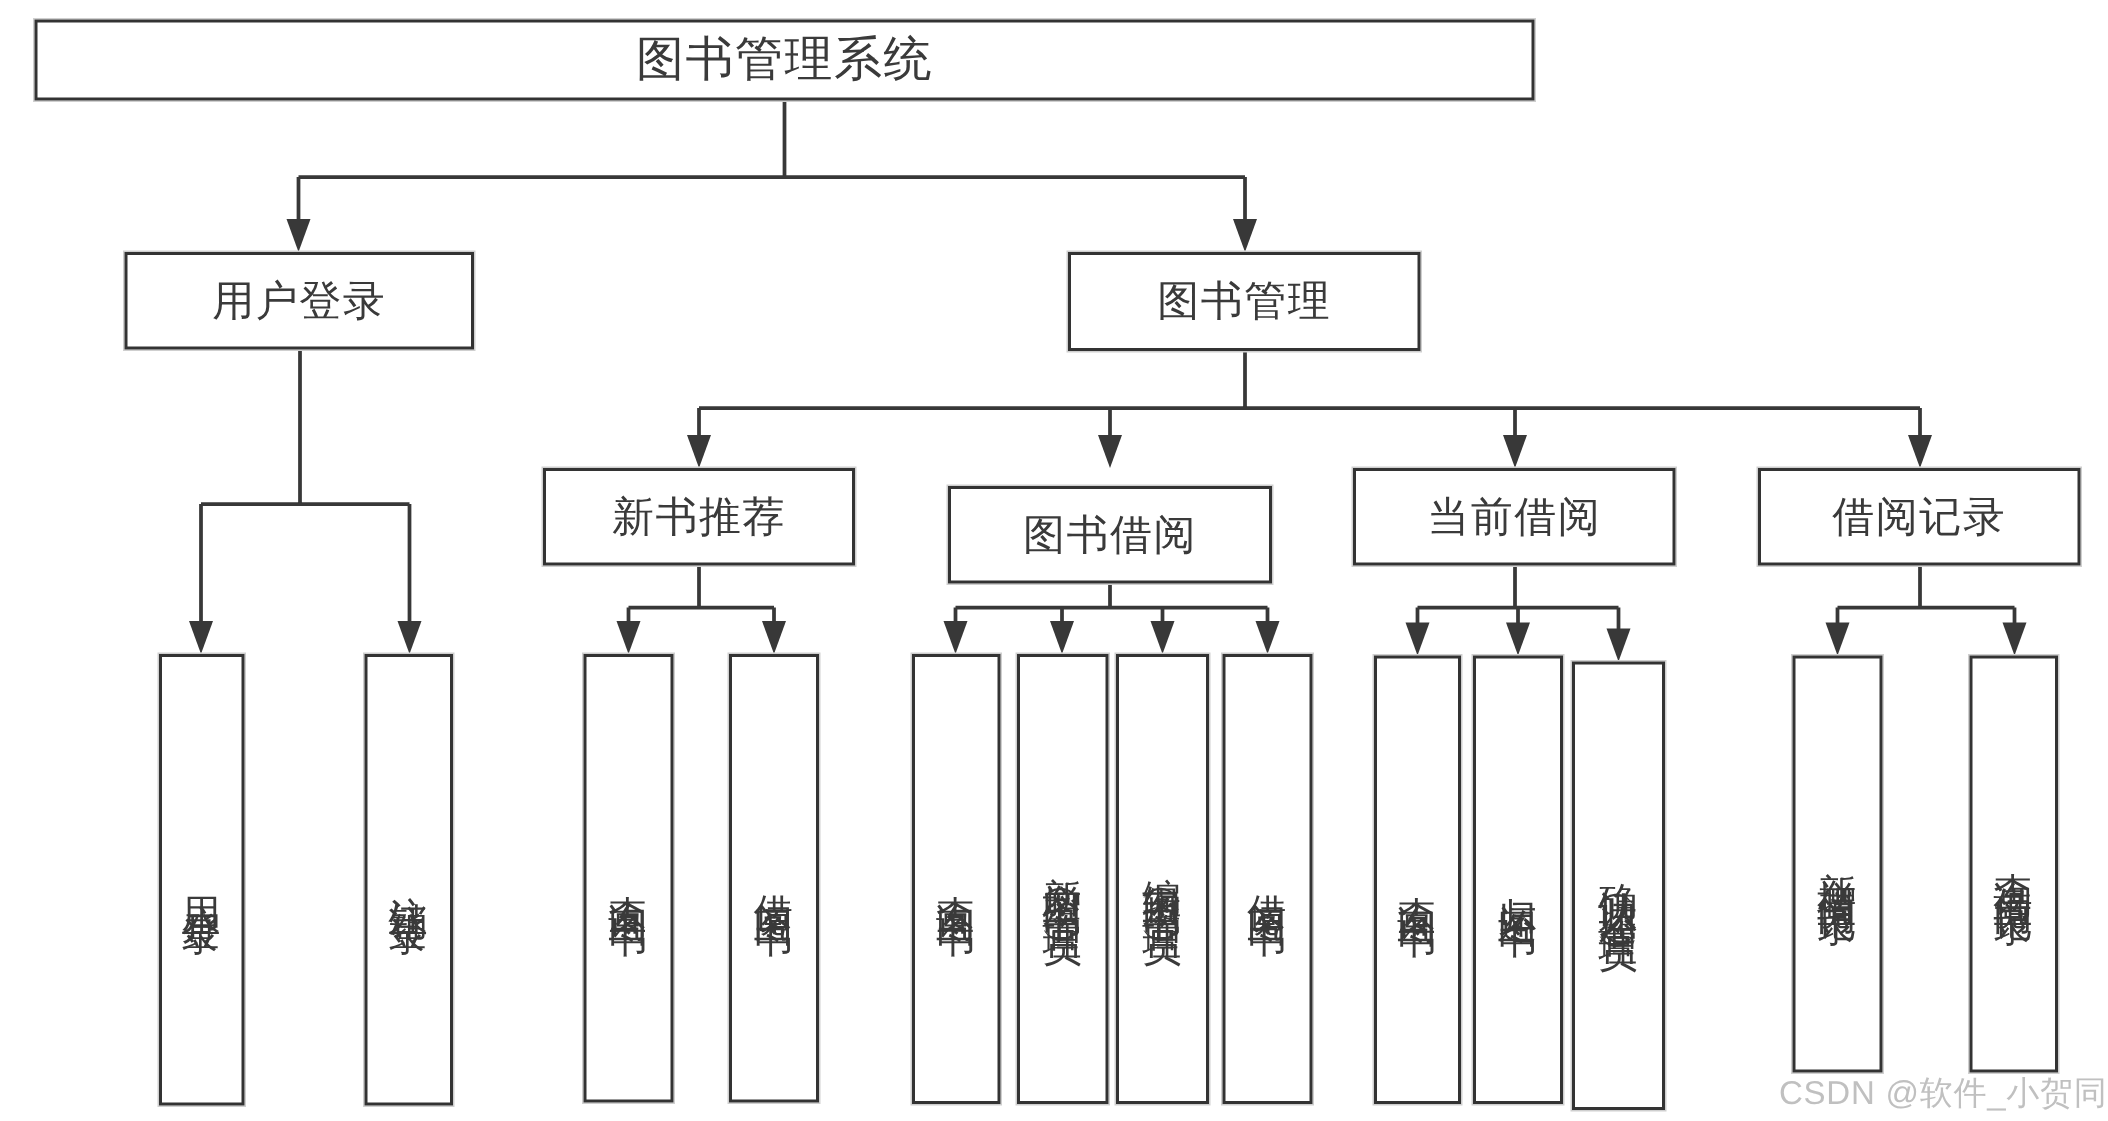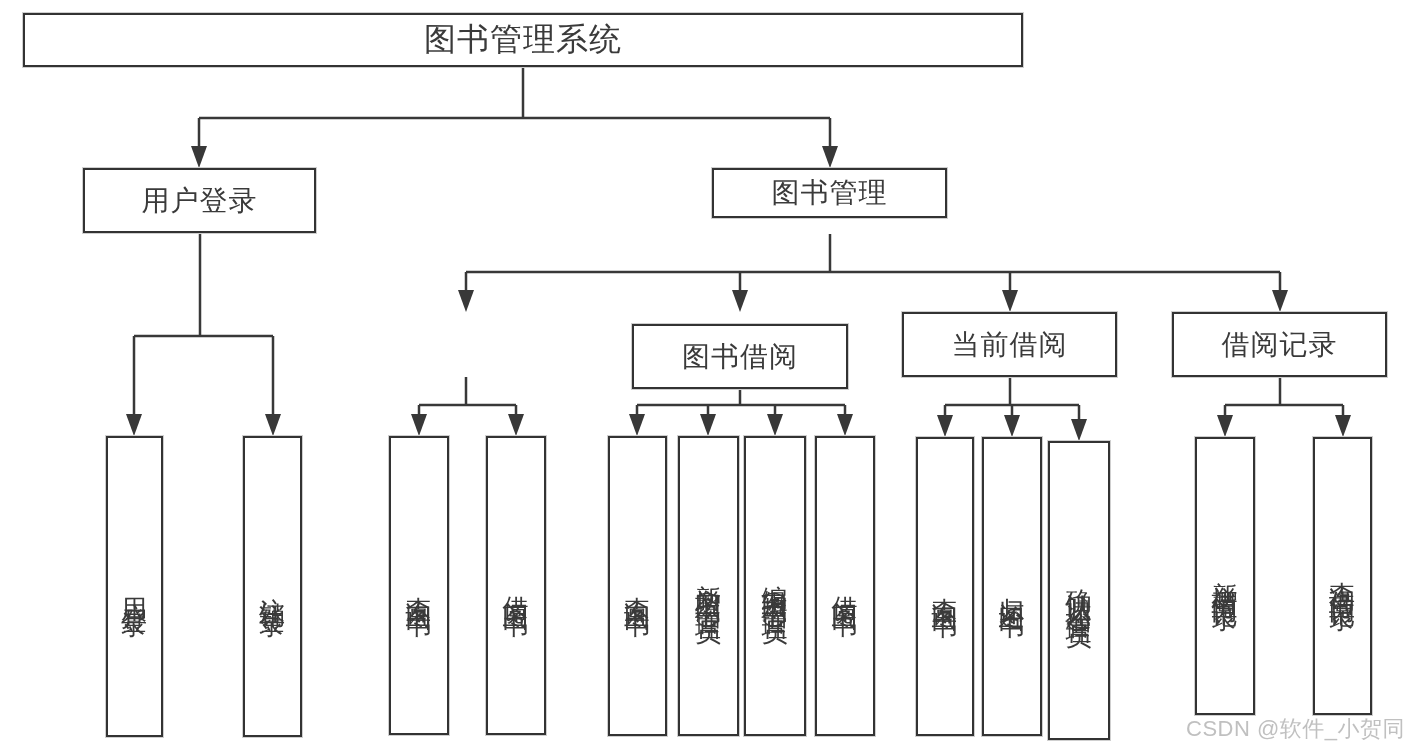--- a/index.html
+++ b/index.html
@@ -87,24 +87,27 @@
     </g>
   </svg>
 
   <div class="node hnode root" style="left:23px; top:13px; width:1000px; height:54px;">
     <span class="label">图书管理系统</span>
   </div>
 
   <div class="node hnode" style="left:83px; top:168px; width:233px; height:65px;">
     <span class="label">用户登录</span>
   </div>
-  <div class="node hnode" style="left:712px; top:168px; width:235px; height:50px;">
+  <div class="node hnode" style="left:712px; top:168px; width:235px; height:66px;">
     <span class="label">图书管理</span>
   </div>
 
+  <div class="node hnode" style="left:362px; top:312px; width:208px; height:65px;">
+    <span class="label">新书推荐</span>
+  </div>
   <div class="node hnode" style="left:632px; top:312px; width:216px; height:65px;margin-top:12px;">
     <span class="label">图书借阅</span>
   </div>
   <div class="node hnode" style="left:902px; top:312px; width:215px; height:65px;align-items:center;">
     <span class="label">当前借阅</span>
   </div>
   <div class="node hnode" style="left:1172px; top:312px; width:215px; height:65px;">
     <span class="label">借阅记录</span>
   </div>
 

